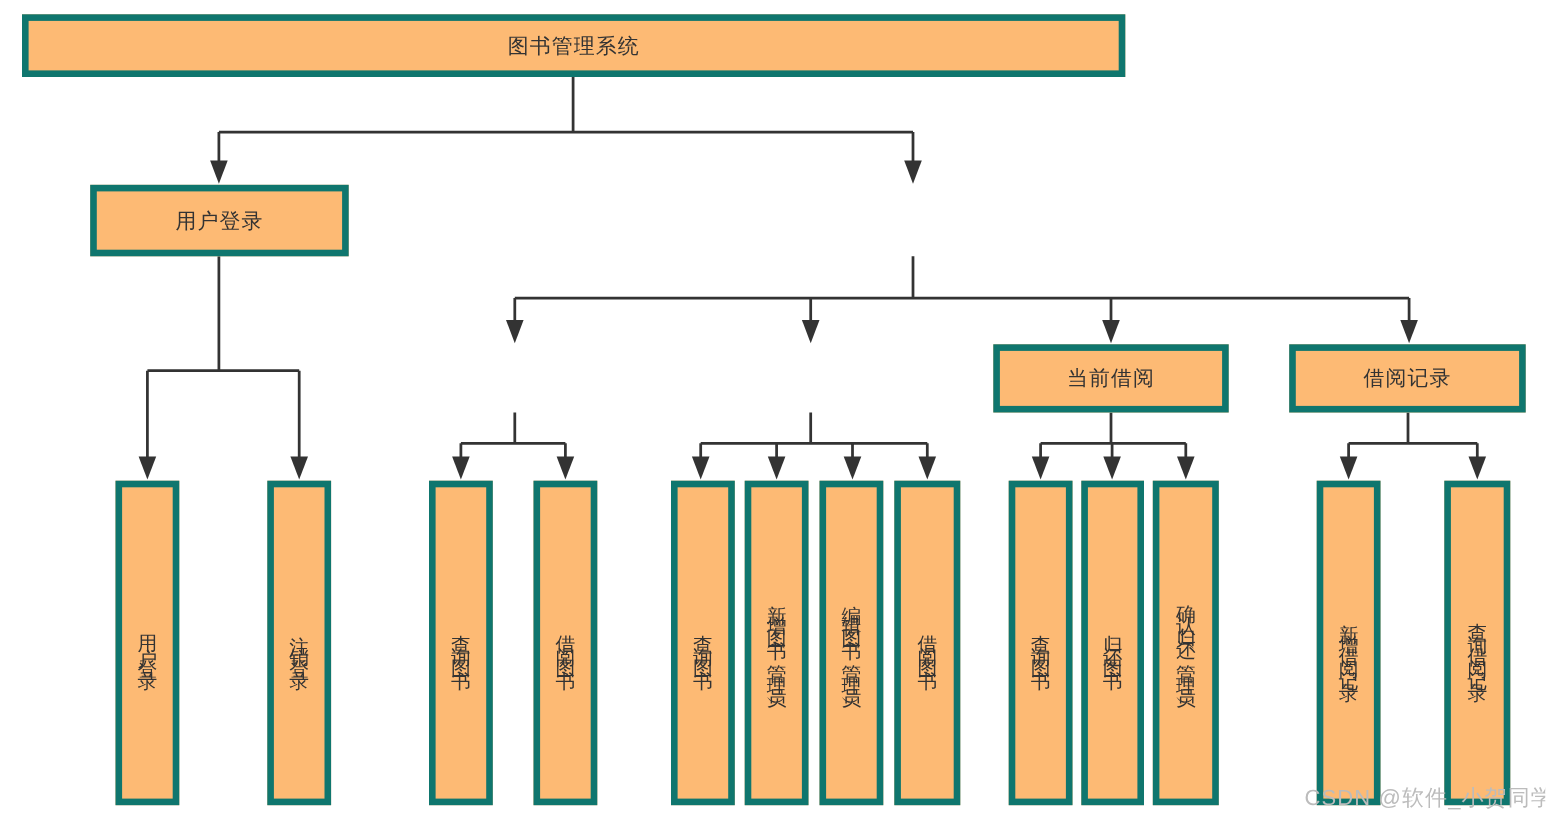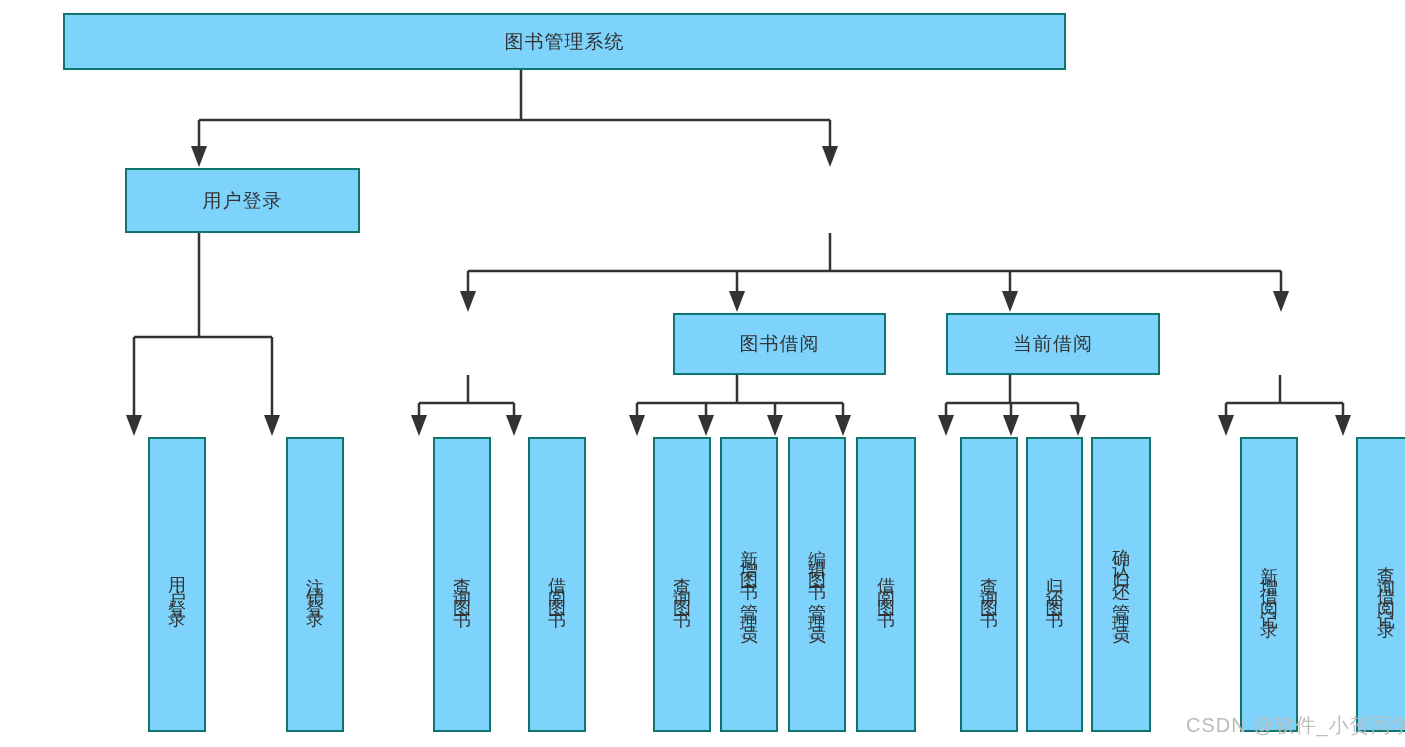--- a/index.html
+++ b/index.html
@@ -13,30 +13,29 @@
   svg.connectors {
     position:absolute; left:0; top:0;
     width:1405px; height:747px;
     pointer-events:none;
   }
   svg.connectors path { stroke:#333333; stroke-width:2.5; fill:none; }
   svg.connectors polygon { fill:#333333; stroke:none; }
   .node {
     position:absolute;
     box-sizing:border-box;
-    border:2px solid #0f766e;
-    background:#7dd3fc;
+    border:6px solid #0f766e;
+    background:#fdba74;
     display:flex;
     align-items:center;
     justify-content:center;
     color:#333333;
     font-size:19px;
     letter-spacing:1px;
     white-space:nowrap;
-    margin-left:43px;
   }
   .node.v { font-size:18px; letter-spacing:0; }
   .node.v span {
     writing-mode:vertical-rl;
     text-orientation:mixed;
     letter-spacing:11px;
     line-height:1;
   }
   .watermark {
     position:absolute;
@@ -85,22 +84,22 @@
 
     <path d="M1280 375 V403 M1226 403 H1343 M1226 403 V419 M1343 403 V419"></path>
     <polygon points="1226,436 1218,415 1234,415"></polygon>
     <polygon points="1343,436 1335,415 1351,415"></polygon>
   </svg>
 
   <div class="node" style="left:20px; top:13px; width:1003px; height:57px;">图书管理系统</div>
 
   <div class="node" style="left:82px; top:168px; width:235px; height:65px;">用户登录</div>
 
-  <div class="node" style="left:630px; top:313px; width:213px; height:62px;">图书借阅</div>
   <div class="node" style="left:903px; top:313px; width:214px; height:62px;">当前借阅</div>
+  <div class="node" style="left:1172px; top:313px; width:215px; height:62px;">借阅记录</div>
 
   <div class="node v" style="left:105px; top:437px; width:58px; height:295px;">
     <span>用户登录</span>
   </div>
   <div class="node v" style="left:243px; top:437px; width:58px; height:295px;">
     <span>注销登录</span>
   </div>
 
   <div class="node v" style="left:390px; top:437px; width:58px; height:295px;">
     <span>查询图书</span>

